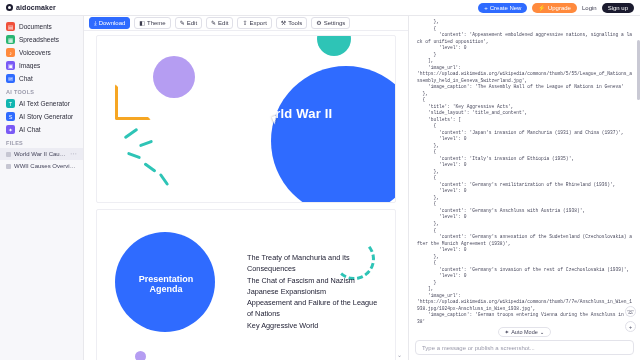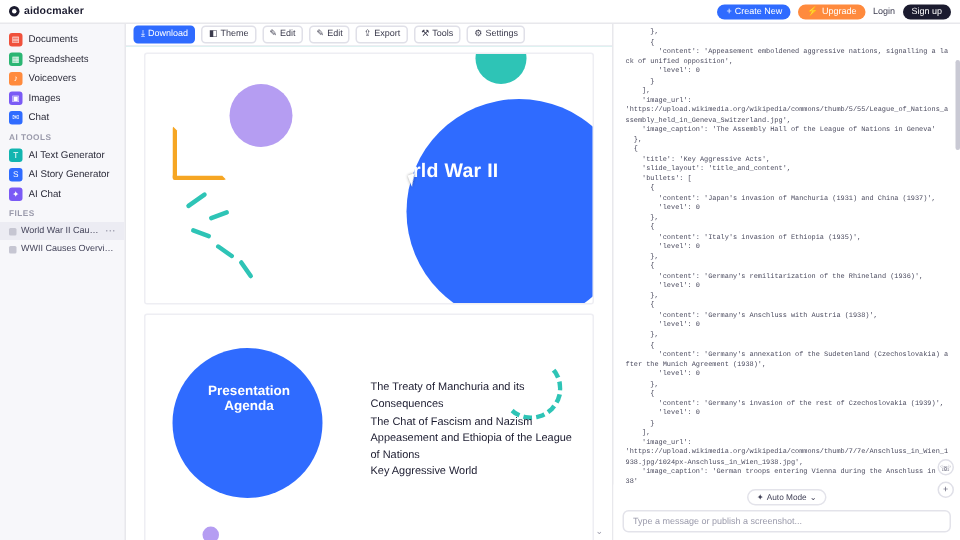--- a/index.html
+++ b/index.html
@@ -96,21 +96,21 @@
   .s1-dash { position: absolute; background: #2ec4b6; height: 3px; border-radius: 2px; }
   .s1-title {
     position: absolute; left: 0; right: 0; top: 70px; text-align: center;
     color: #ffffff; font-size: 13px; font-weight: 700; letter-spacing: .2px; z-index: 5;
   }
   .s1-cursor { position: absolute; left: 176px; top: 80px; width: 0; height: 0;
     border-left: 5px solid #fff; border-bottom: 8px solid transparent; transform: rotate(-20deg); z-index: 6;
     filter: drop-shadow(0 0 1px rgba(0,0,0,.4)); }
   
   .s2-circle { position: absolute; left: 18px; top: 22px; width: 100px; height: 100px; border-radius: 50%; background: #2f6bff; }
-  .s2-label { position: absolute; left: 28px; top: 45px; width: 82px; text-align: center; color: #fff; font-size: 9px; font-weight: 700; line-height: 1.15; }
+  .s2-label { position: absolute; left: 28px; top: 64px; width: 82px; text-align: center; color: #fff; font-size: 9px; font-weight: 700; line-height: 1.15; }
   .s2-dot { position: absolute; left: 38px; bottom: 14px; width: 11px; height: 11px; border-radius: 50%; background: #b59df2; }
   .s2-arc { position: absolute; right: 20px; top: 28px; width: 42px; height: 42px; border: 3px dashed #2ec4b6; border-radius: 50%; border-left-color: transparent; border-top-color: transparent; }
   .s2-list { position: absolute; left: 150px; top: 42px; right: 10px; font-size: 7.3px; color: #1b1b2f; line-height: 1.55; }
 
   .page-ctrl { position: absolute; right: 6px; bottom: 2px; font-size: 6px; color: #9a9aab; }
 
   
   .right {
     width: 232px; flex: 0 0 232px; background: #ffffff; border-left: 1px solid #e8e8ec;
     display: flex; flex-direction: column; min-width: 0;
@@ -265,21 +265,22 @@
         </div>
 
         <div class="slide">
           <div class="s2-circle"></div>
           <div class="s2-label">Presentation Agenda</div>
           <div class="s2-dot"></div>
           <div class="s2-arc"></div>
           <div class="s2-list">
             <div>The Treaty of Manchuria and its Consequences</div>
             <div>The Chat of Fascism and Nazism</div>
-            <div>Appeasement and Ethiopia of the League of Nations</div>
+            <div>Japanese Expansionism</div>
+            <div>Appeasement and Failure of the League of Nations</div>
             <div>Key Aggressive World</div>
           </div>
         </div>
         <div class="page-ctrl">⌄</div>
       </div>
     </div>
 
     <div class="right">
       <div class="json">      },
       {

